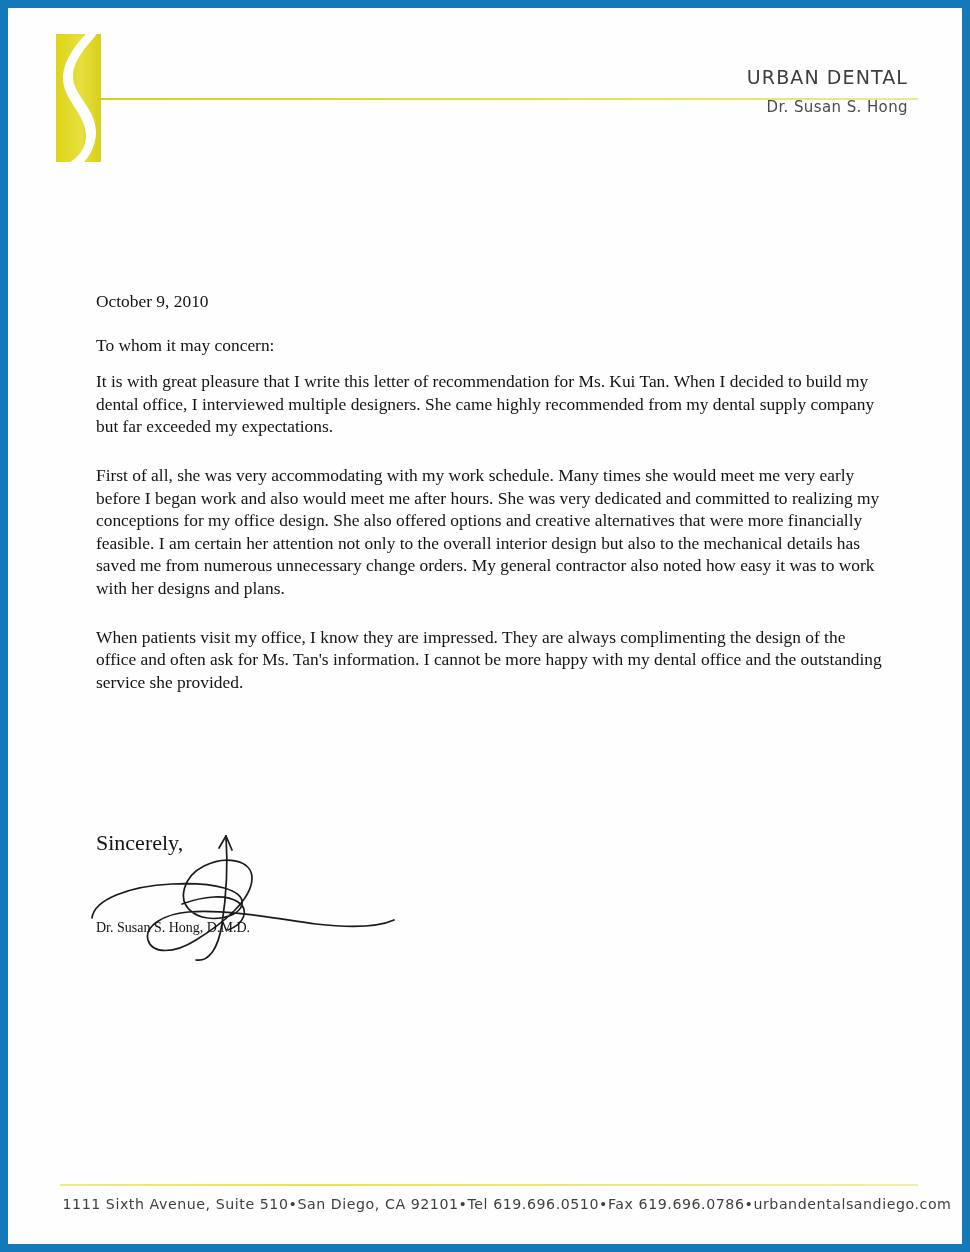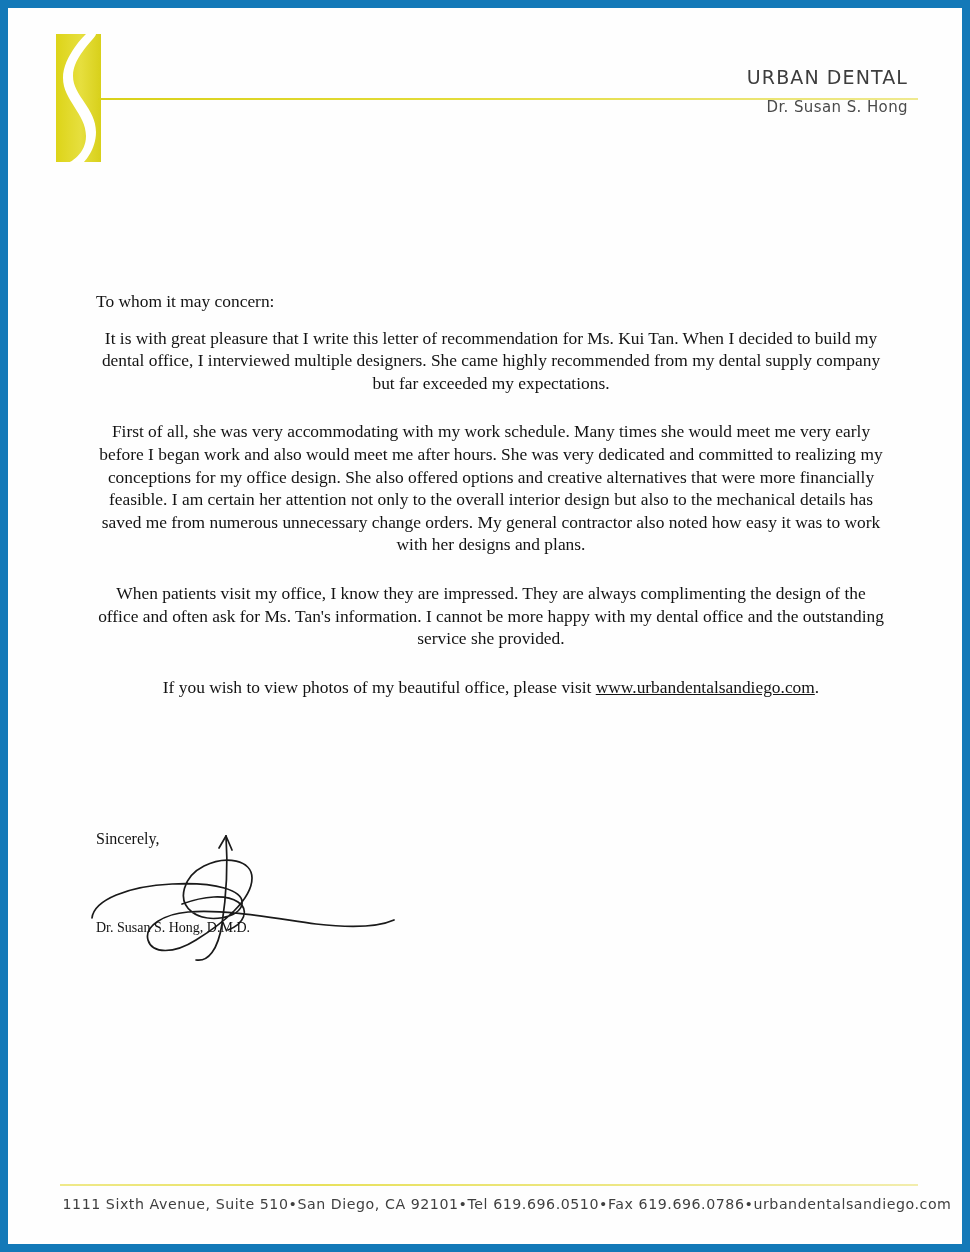--- a/index.html
+++ b/index.html
@@ -93,42 +93,42 @@
     font-size: 17.4px;
     line-height: 22.6px;
   }
 
   .line-date { margin: 0 0 21px 0; }
   .line-ref  { margin: 0 0 44px 0; }
   .salutation { margin: 0 0 14px 0; }
 
   .para {
     margin: 0 0 26px 0;
-    text-align: center;
+    text-align: left;
   }
   .para.tight { margin-bottom: 25px; }
 
   .site-link {
     text-decoration: underline;
     color: #131313;
   }
 
   
   .sign-block {
     position: absolute;
     left: 88px;
     top: 822px;
     width: 420px;
     height: 135px;
   }
   .sign-closing {
     position: absolute;
     left: 0;
     top: 0;
-    font-size: 16px;
+    font-size: 22px;
     color: #131313;
   }
   .signature-art {
     position: absolute;
     left: -20px;
     top: -10px;
     width: 330px;
     height: 140px;
     pointer-events: none;
   }
@@ -190,25 +190,25 @@
 
       <div class="header-rule"></div>
 
       <div class="brand-block">
         <div class="brand-name">URBAN DENTAL</div>
         <div class="brand-sub">Dr. Susan S. Hong</div>
       </div>
     </div>
 
     <div class="letter-body">
+      <p class="line-date">October 9, 2010</p>
       <p class="salutation">To whom it may concern:</p>
       <p class="para">It is with great pleasure that I write this letter of recommendation for Ms. Kui Tan.  When I decided to build my dental office, I interviewed multiple designers.  She came highly recommended from my dental supply company but far exceeded my expectations.</p>
       <p class="para">First of all, she was very accommodating with my work schedule.  Many times she would meet me very early before I began work and also would meet me after hours.  She was very dedicated and committed to realizing my conceptions for my office design.  She also offered options and creative alternatives that were more financially feasible. I am certain her attention not only to the overall interior design but also to the mechanical details has saved me from numerous unnecessary change orders.  My general contractor also noted how easy it was to work with her designs and plans.</p>
       <p class="para">When patients visit my office, I know they are impressed.  They are always complimenting the design of the office and often ask for Ms. Tan's information.  I cannot be more happy with my dental office and the outstanding service she provided.</p>
-      <p class="para tight"><span>If you wish to view photos of my beautiful office, please visit </span><a class="site-link" href="#">www.urbandentalsandiego.com</a><span>.</span></p>
     </div>
 
     <div class="sign-block">
       <div class="sign-closing">Sincerely,</div>
 
       <div class="signature-art">
         <svg width="330" height="140" viewBox="0 0 330 140">
           <g fill="none" stroke="#1a1a1a" stroke-width="1.7" stroke-linecap="round" stroke-linejoin="round">
 
             <path d="M16 98 C18 80 52 66 96 64 C140 62 168 70 166 84 C164 98 132 104 116 92 C100 80 108 56 128 46 C150 35 176 40 176 58 C176 80 146 104 120 120 C98 134 76 134 72 120 C68 106 88 94 112 92 C150 89 196 98 240 104 C274 108 300 108 318 100"></path>

